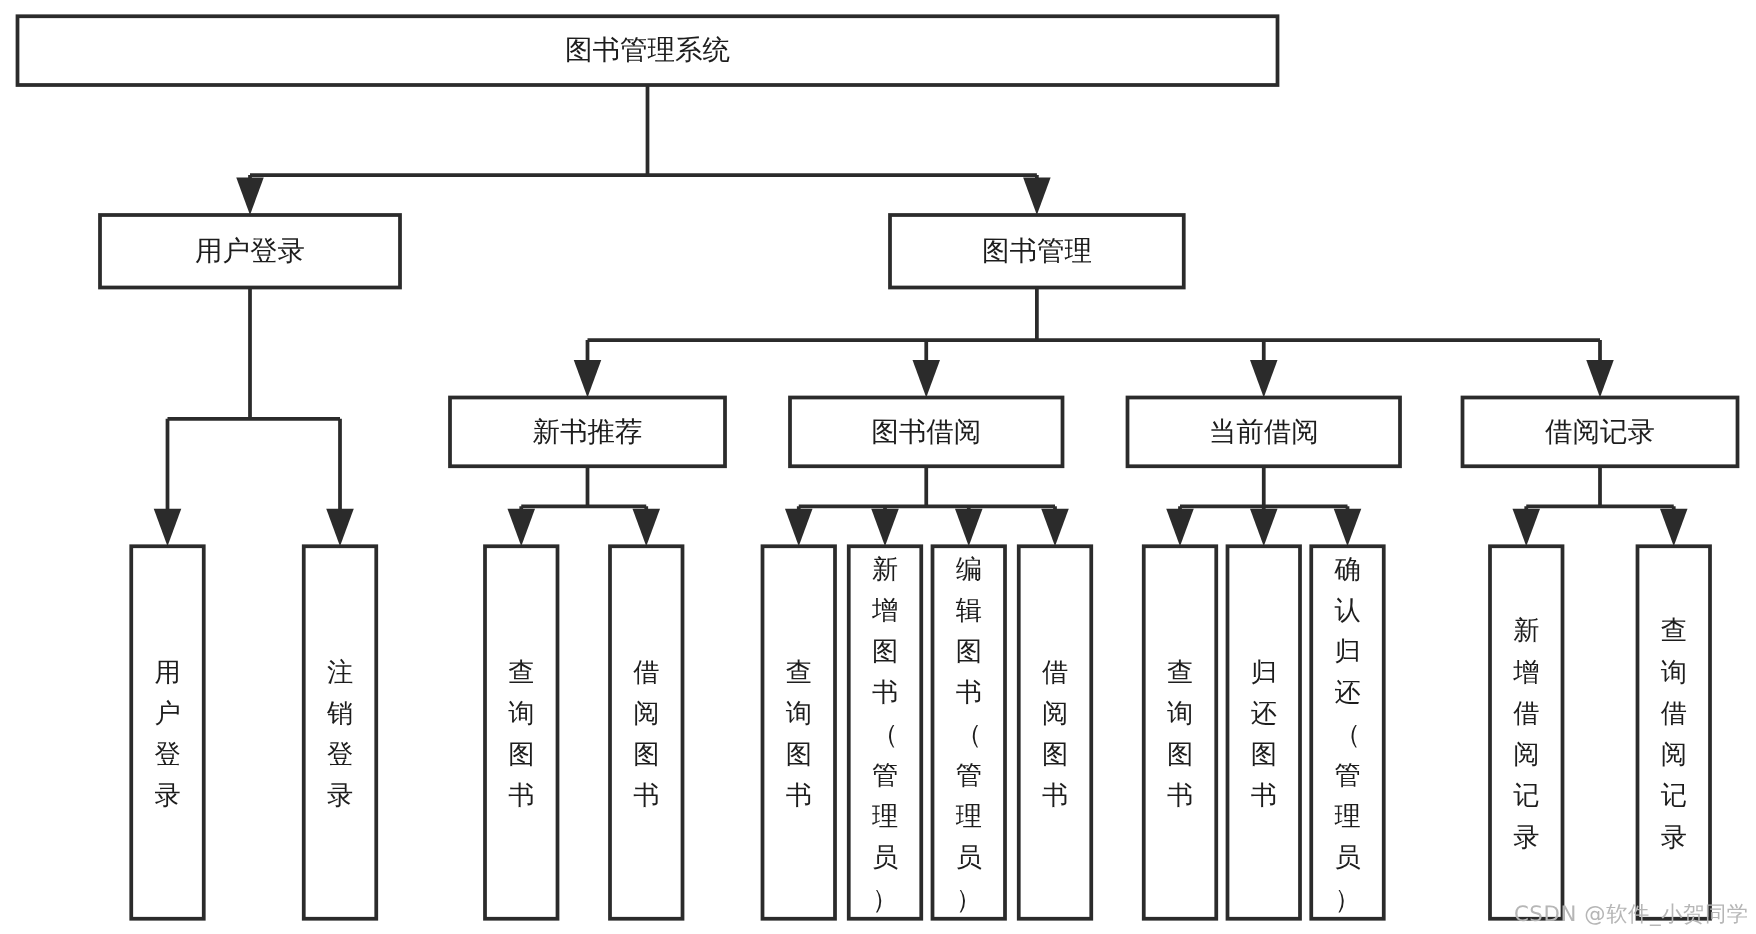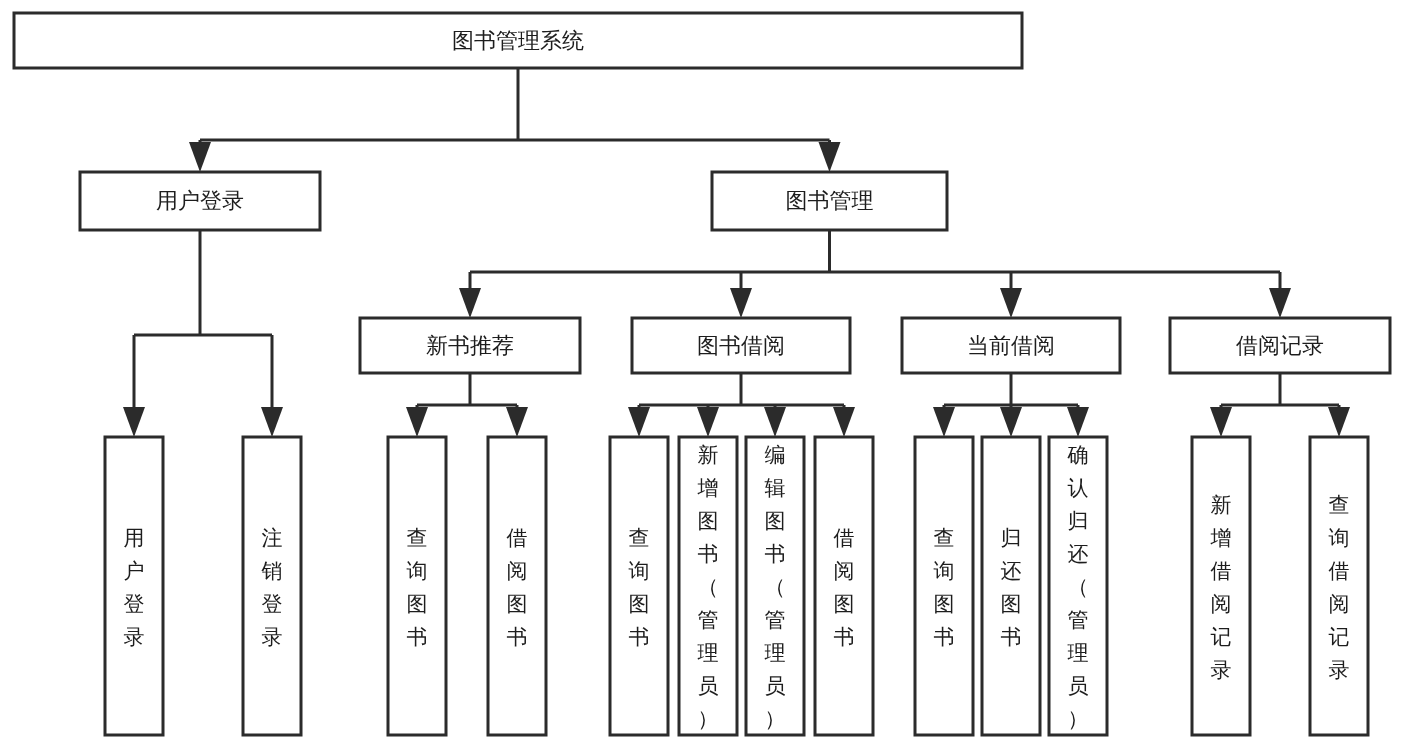--- a/index.html
+++ b/index.html
@@ -218,13 +218,14 @@
         <g>
           <rect x="1192" y="437" width="58" height="298" class="node-box leaf"></rect>
           <text x="1221" y="0" class="node-label vertical"><tspan x="1221" y="505.5">新</tspan><tspan x="1221" y="538.5">增</tspan><tspan x="1221" y="571.5">借</tspan><tspan x="1221" y="604.5">阅</tspan><tspan x="1221" y="637.5">记</tspan><tspan x="1221" y="670.5">录</tspan></text>
         </g>
         <g>
           <rect x="1310" y="437" width="58" height="298" class="node-box leaf"></rect>
           <text x="1339" y="0" class="node-label vertical"><tspan x="1339" y="505.5">查</tspan><tspan x="1339" y="538.5">询</tspan><tspan x="1339" y="571.5">借</tspan><tspan x="1339" y="604.5">阅</tspan><tspan x="1339" y="637.5">记</tspan><tspan x="1339" y="670.5">录</tspan></text>
         </g>
       </g>
   </svg>
+  <div class="watermark">CSDN @软件_小贺同学</div>
 </div>
 
 </body></html>

